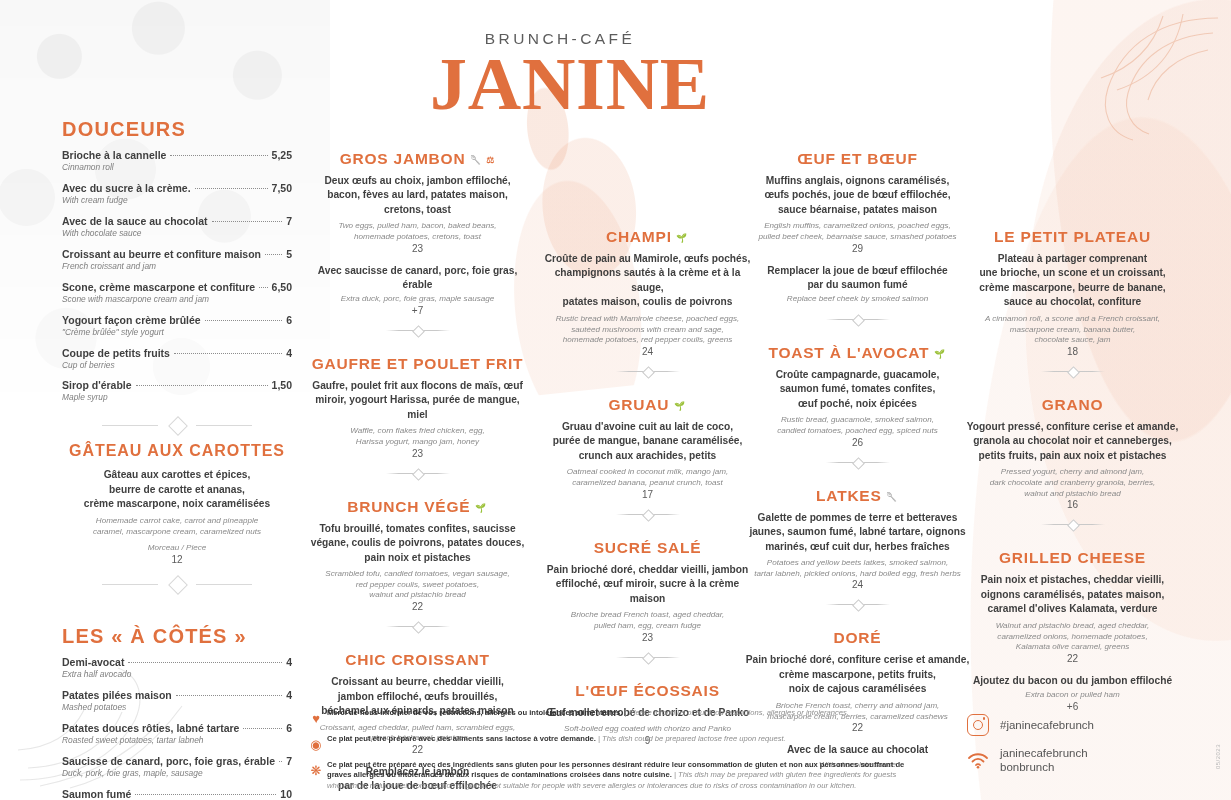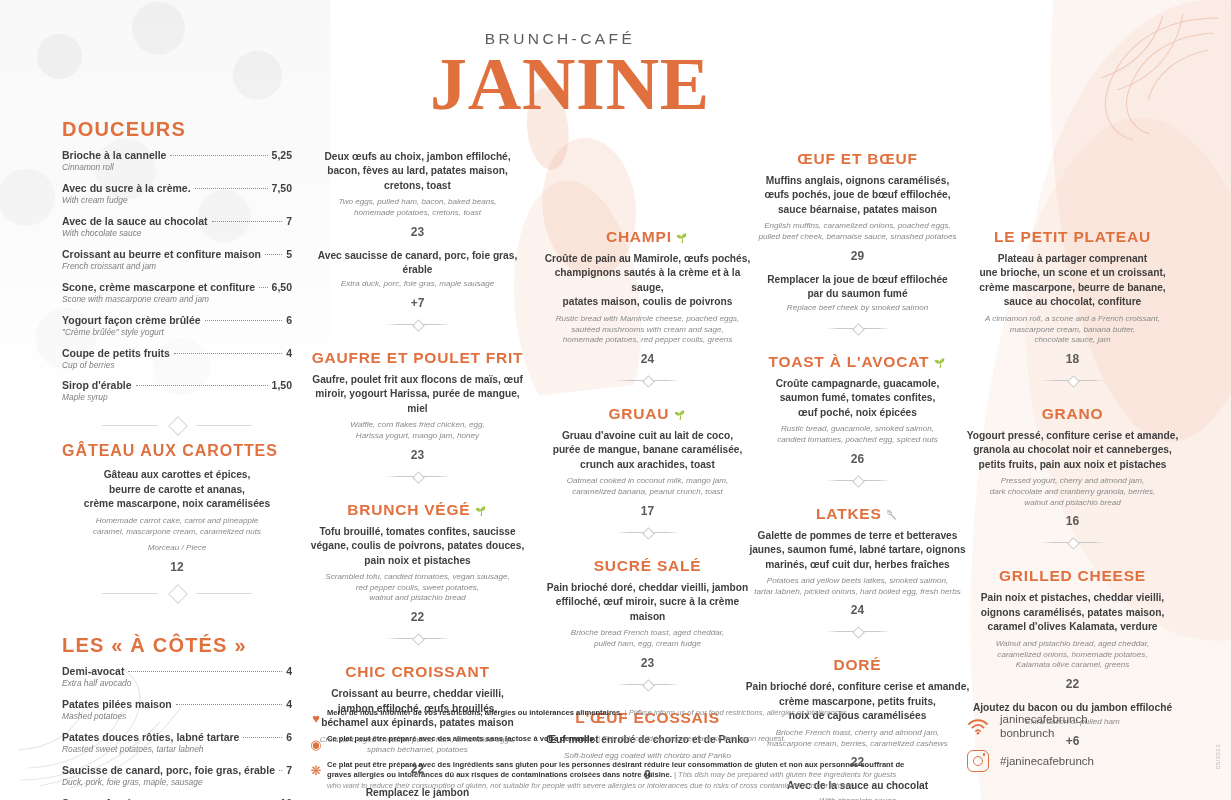--- a/index.html
+++ b/index.html
@@ -53,21 +53,21 @@
   .col-2{left:305px;top:150px;width:225px;}
   .col-3{left:540px;top:228px;width:215px;}
   .col-4{left:745px;top:150px;width:225px;}
   .col-5{left:965px;top:228px;width:215px;}
 
   
   .sec-head{
     color:#e0703e;
     font-weight:bold;
     letter-spacing:.06em;
-    text-align:left;
+    text-align:center;
     margin:0 0 8px 0;
   }
   .sec-head.md{font-size:16px;}
   .col-1 .sec-head.left{text-align:left;font-size:20px;}
 
   .item{margin-bottom:9px;}
   .item-desc{
     font-size:8.4px;font-style:italic;color:#7e7e7e;line-height:1.3;
     margin-top:1px;
   }
@@ -78,21 +78,21 @@
     color:#e0703e;font-size:15.5px;font-weight:bold;letter-spacing:.05em;
     margin-bottom:6px;
   }
   .cblock .body{
     font-size:10.2px;font-weight:bold;color:#3f3f3f;line-height:1.42;
   }
   .cblock .sub{
     font-size:8.1px;font-style:italic;color:#8a8a8a;line-height:1.32;margin-top:4px;
   }
   .cblock .num{
-    font-size:12px;color:#5a5a5a;margin-top:6px;font-weight:bold;
+    font-size:10px;color:#5a5a5a;font-weight:normal;
   }
   .cblock .addon{
     font-size:10.2px;font-weight:bold;color:#3f3f3f;line-height:1.4;margin-top:10px;
   }
   .cblock .addon-sub{
     font-size:8.1px;font-style:italic;color:#8a8a8a;line-height:1.3;margin-top:2px;
   }
   .glyph{font-size:9px;color:#e0703e;vertical-align:1px;letter-spacing:1px;}
 
   .divider{
@@ -342,20 +342,21 @@
             <span class="fill"></span>
             <span class="pr">10</span>
           </div>
           <div class="item-desc">Smoked salmon</div>
         </div>
       </div>
   </div>
 
   <div class="col col-2" id="col2">
       <div class="cblock">
+        <div class="title"><span>GROS JAMBON</span> <span class="glyph">🥄 ⚖</span></div>
         <div class="body" style="white-space:pre-line">Deux œufs au choix, jambon effiloché,
 bacon, fèves au lard, patates maison,
 cretons, toast</div>
         <div class="sub" style="white-space:pre-line">Two eggs, pulled ham, bacon, baked beans,
 homemade potatoes, cretons, toast</div>
         <div class="num">23</div>
         <div class="addon" style="white-space:pre-line">Avec saucisse de canard, porc, foie gras, érable</div>
         <div class="addon-sub" style="white-space:pre-line">Extra duck, porc, foie gras, maple sausage</div>
         <div class="num">+7</div>
         <div class="divider"></div>
@@ -402,21 +403,21 @@
         <div class="sub" style="white-space:pre-line">Rustic bread with Mamirole cheese, poached eggs,
 sautéed mushrooms with cream and sage,
 homemade potatoes, red pepper coulis, greens</div>
         <div class="num">24</div>
         <div class="divider"></div>
       </div>
       <div class="cblock">
         <div class="title"><span>GRUAU</span> <span class="glyph">🌱</span></div>
         <div class="body" style="white-space:pre-line">Gruau d'avoine cuit au lait de coco,
 purée de mangue, banane caramélisée,
-crunch aux arachides, toast</div>
+crunch aux arachides, petits</div>
         <div class="sub" style="white-space:pre-line">Oatmeal cooked in coconut milk, mango jam,
 caramelized banana, peanut crunch, toast</div>
         <div class="num">17</div>
         <div class="divider"></div>
       </div>
       <div class="cblock">
         <div class="title"><span>SUCRÉ SALÉ</span></div>
         <div class="body" style="white-space:pre-line">Pain brioché doré, cheddar vieilli, jambon
 effiloché, œuf miroir, sucre à la crème maison</div>
         <div class="sub" style="white-space:pre-line">Brioche bread French toast, aged cheddar,
@@ -529,36 +530,36 @@
       </div>
       <div class="fnote">
         <div class="ic">❋</div>
         <div class="tx"><b>Ce plat peut être préparé avec des ingrédients sans gluten pour les personnes désirant réduire leur consommation de gluten et non aux personnes souffrant de graves allergies ou intolérances dû aux risques de contaminations croisées dans notre cuisine.</b> <i>| This dish may be prepared with gluten free ingredients for guests who want to reduce their consumption of gluten, not suitable for people with severe allergies or intolerances due to risks of cross contamination in our kitchen.</i></div>
       </div>
     </div>
 
   <div class="social">
     <div class="srow">
       <div class="sic">
+          <span class="ig-box"></span>
+        </div>
+      <div class="stx">#janinecafebrunch</div>
+    </div>
+    <div class="srow">
+      <div class="sic">
         <svg width="22" height="18" viewBox="0 0 22 18">
             <g fill="none" stroke="#e0703e" stroke-width="1.8" stroke-linecap="round">
               <path d="M2 7 C7 2 15 2 20 7"></path>
               <path d="M5.5 10.5 C9 7 13 7 16.5 10.5"></path>
               <path d="M9 14 C10 12.8 12 12.8 13 14"></path>
             </g>
             <circle cx="11" cy="16.3" r="1.3" fill="#e0703e"></circle>
           </svg>
       </div>
       <div class="stx">
         <div>janinecafebrunch</div>
         <div>bonbrunch</div>
       </div>
     </div>
-    <div class="srow">
-      <div class="sic">
-          <span class="ig-box"></span>
-        </div>
-      <div class="stx">#janinecafebrunch</div>
-    </div>
   </div>
 
   <div class="sidecode">05/2023</div>
 </div>
 
 </body></html>

